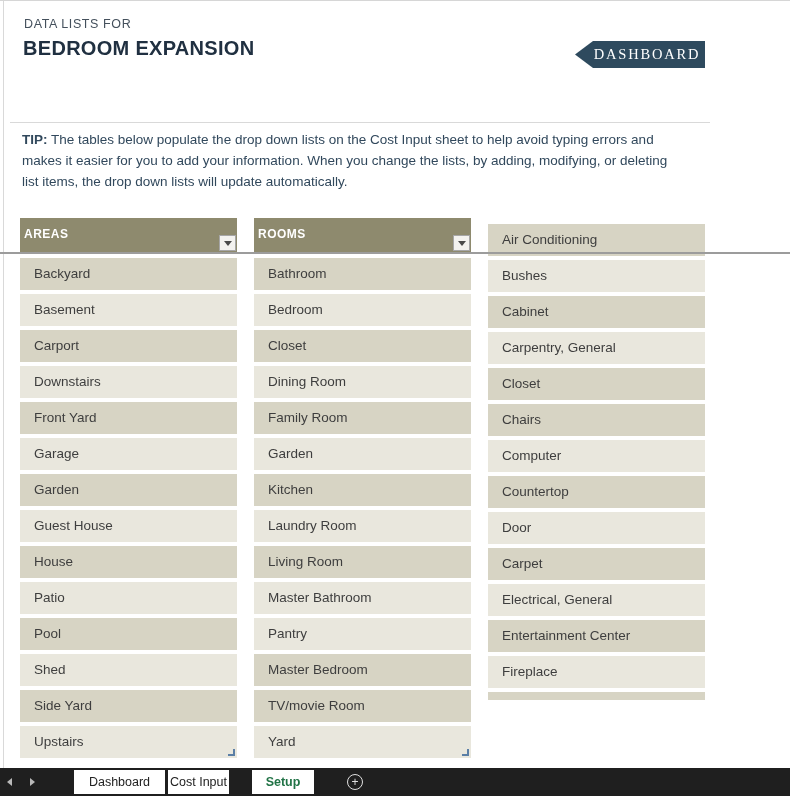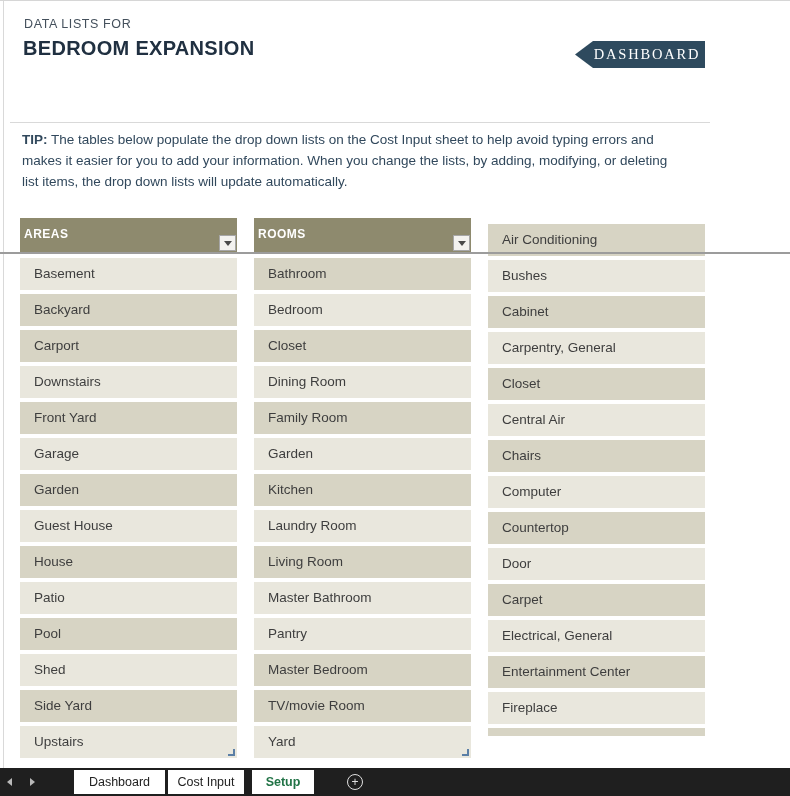--- a/index.html
+++ b/index.html
@@ -53,21 +53,21 @@
 
   .tabbar{position:absolute;left:0;top:768px;width:790px;height:28px;background:var(--tabbar-bg,#1F1F1F);}
   .nav-arrow{position:absolute;top:50%;transform:translateY(-50%);width:0;height:0;cursor:pointer;}
   .nav-left{left:7px;border-top:4px solid transparent;border-bottom:4px solid transparent;border-right:5px solid #B9B9B9;}
   .nav-right{left:30px;border-top:4px solid transparent;border-bottom:4px solid transparent;border-left:5px solid #B9B9B9;}
   .tab{
     position:absolute;top:2px;height:24px;line-height:24px;background:#ffffff;text-align:center;
     font-size:12.5px;color:#222;cursor:pointer;box-sizing:border-box;
   }
   .tab.d{left:74px;width:91px;}
-  .tab.c{left:168px;width:76px;}
+  .tab.c{left:168px;width:61px;}
   .tab.active{left:252px;width:62px;color:var(--active-tab-text,#217346);font-weight:bold;}
   .plus{
     position:absolute;left:347px;top:50%;transform:translateY(-50%);width:16px;height:16px;
     border:1.5px solid #DFDFDF;border-radius:50%;color:#DFDFDF;display:flex;align-items:center;
     justify-content:center;font-size:12px;line-height:1;cursor:pointer;box-sizing:border-box;
   }
 </style>
 </head>
 <body style="--title-text: #203041; --tip-text: #31485C; --dashboard-button-bg: #2E4A5E; --table-header-bg: #8E8A6E; --row-dark: #D7D4C4; --row-light: #E9E7DD; --tabbar-bg: #1F1F1F; --active-tab-text: #217346;">
 
@@ -90,22 +90,22 @@
 </div>
 
 <div class="table t0">
   <div class="thead">
     <span>AREAS</span>
     <button class="filter">
         <span class="tri"></span>
       </button>
   </div>
   <div class="rows">
+      <div class="row dark">Backyard</div>
       <div class="row light">Basement</div>
-      <div class="row dark">Backyard</div>
       <div class="row dark">Carport</div>
       <div class="row light">Downstairs</div>
       <div class="row dark">Front Yard</div>
       <div class="row light">Garage</div>
       <div class="row dark">Garden</div>
       <div class="row light">Guest House</div>
       <div class="row dark">House</div>
       <div class="row light">Patio</div>
       <div class="row dark">Pool</div>
       <div class="row light">Shed</div>
@@ -139,21 +139,20 @@
     </div>
 </div>
 
 <div class="table t2">
   <div class="rows">
       <div class="row dark">Air Conditioning</div>
       <div class="row light">Bushes</div>
       <div class="row dark">Cabinet</div>
       <div class="row light">Carpentry, General</div>
       <div class="row dark">Closet</div>
-      <div class="row light">Central Air</div>
       <div class="row dark">Chairs</div>
       <div class="row light">Computer</div>
       <div class="row dark">Countertop</div>
       <div class="row light">Door</div>
       <div class="row dark">Carpet</div>
       <div class="row light">Electrical, General</div>
       <div class="row dark">Entertainment Center</div>
       <div class="row light">Fireplace</div>
       <div class="row row-partial"></div>
     </div>

